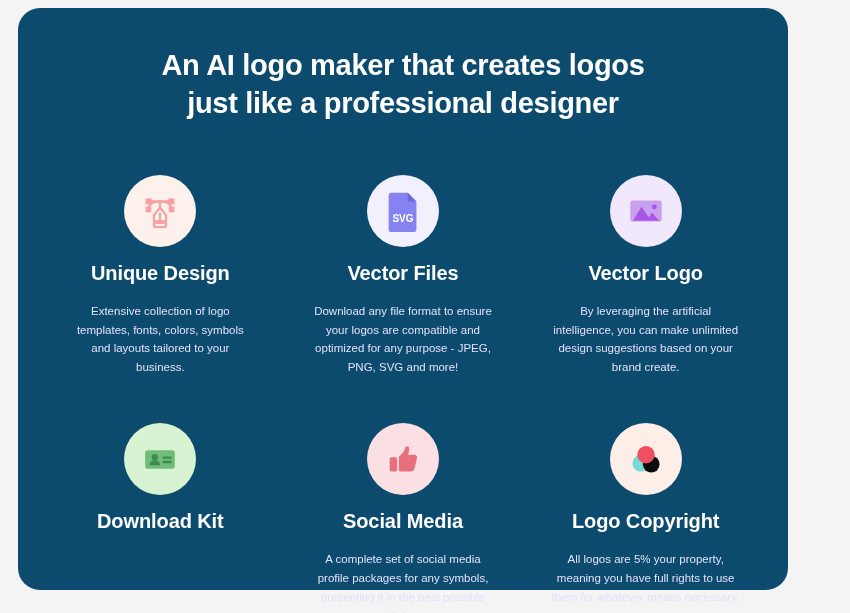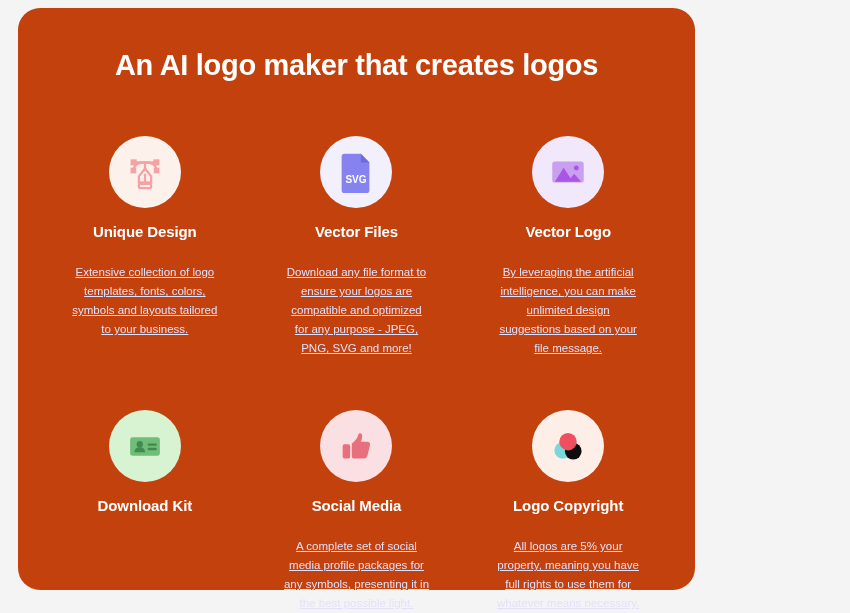--- a/index.html
+++ b/index.html
@@ -12,23 +12,23 @@
     height: 613px;
     background: #f4f4f5;
     font-family: "Liberation Sans", sans-serif;
     overflow: hidden;
   }
 
   .panel {
     position: absolute;
     left: 18px;
     top: 8px;
-    width: 677px;
+    width: 770px;
     height: 582px;
-    background: #c2410c;
+    background: #0c4a6e;
     border-radius: 22px;
     box-sizing: border-box;
     padding: 30px 26px 24px 26px;
   }
 
   .headline {
     margin: 0;
     text-align: center;
     color: #ffffff;
     font-size: 29px;
@@ -64,50 +64,50 @@
     display: flex;
     align-items: center;
     justify-content: center;
     margin-bottom: 15px;
     flex: none;
     text-align: center;
   }
 
   .feature-title {
     color: #ffffff;
-    font-size: 15px;
+    font-size: 20px;
     font-weight: bold;
     margin: 0 0 9px 0;
     letter-spacing: -0.1px;
   }
 
   .feature-desc {
     color: #e2e1fb;
     font-size: 11.5px;
     line-height: 1.65;
-    margin: 14px;
+    margin: 8px;
     max-width: 225px;
-    text-decoration: underline;
   }
 
   
   .bg-cream   { background: #fdf1ec; }
   .bg-lav     { background: #f2f0fd; }
   .bg-violet  { background: #f1e9fb; }
   .bg-mint    { background: #d7f3d2; }
   .bg-blush   { background: #fbe0e3; }
   .bg-cream2  { background: #fdefe7; }
 </style>
 </head>
 <body>
 
 <div class="panel">
 
   <h1 class="headline">
     <span class="line">An AI logo maker that creates logos</span>
+    <span class="line">just like a professional designer</span>
   </h1>
 
   <div class="grid">
 
     <div class="feature">
       <div class="icon-circle bg-cream">
         <svg width="42" height="42" viewBox="0 0 48 48" aria-hidden="true">
           <g stroke="#f6a2a4" stroke-width="2.6" fill="none" stroke-linecap="round">
             <line x1="11" y1="13" x2="37" y2="13"></line>
             <path d="M11 22 C11 16.5 16 13 24 13 C32 13 37 16.5 37 22"></path>
@@ -140,21 +140,21 @@
 
     <div class="feature">
       <div class="icon-circle bg-violet">
         <svg width="42" height="42" viewBox="0 0 48 48" aria-hidden="true">
           <rect x="6" y="12" width="36" height="24" rx="3" fill="#c9a0ef"></rect>
           <circle cx="33.5" cy="19.5" r="2.8" fill="#a855e8"></circle>
           <path d="M9 35 L19 19 L27 31 L31 26 L39 35 Z" fill="#a855e8"></path>
         </svg>
       </div>
       <h3 class="feature-title">Vector Logo</h3>
-      <p class="feature-desc">By leveraging the artificial intelligence, you can make unlimited design suggestions based on your file message.</p>
+      <p class="feature-desc">By leveraging the artificial intelligence, you can make unlimited design suggestions based on your brand create.</p>
     </div>
 
     <div class="feature">
       <div class="icon-circle bg-mint">
         <svg width="42" height="42" viewBox="0 0 48 48" aria-hidden="true">
           <rect x="7" y="14" width="34" height="21" rx="3" fill="#6fbd78"></rect>
           <circle cx="18" cy="22" r="3.6" fill="#3f8a4d"></circle>
           <path d="M12 31 C12 27 15 25.5 18 25.5 C21 25.5 24 27 24 31 Z" fill="#3f8a4d"></path>
           <rect x="27" y="21" width="10.5" height="2.8" rx="1.4" fill="#3f8a4d"></rect>
           <rect x="27" y="26" width="10.5" height="2.8" rx="1.4" fill="#3f8a4d"></rect>

